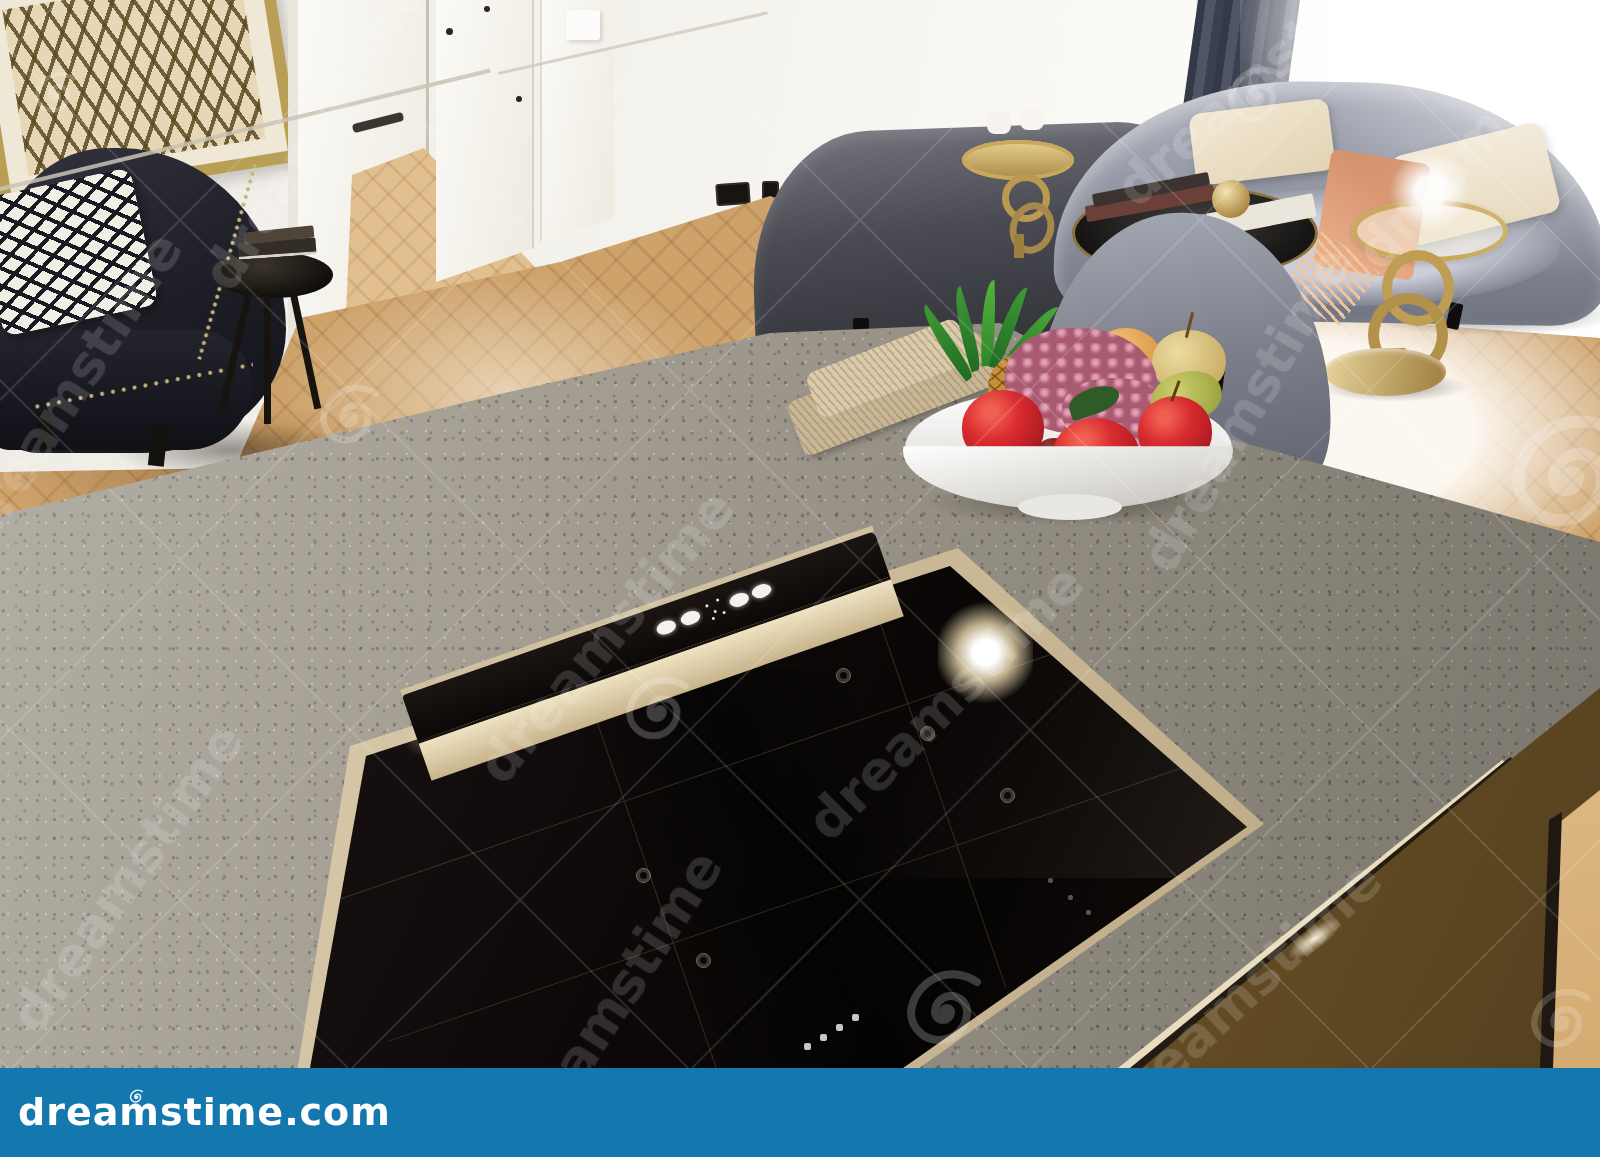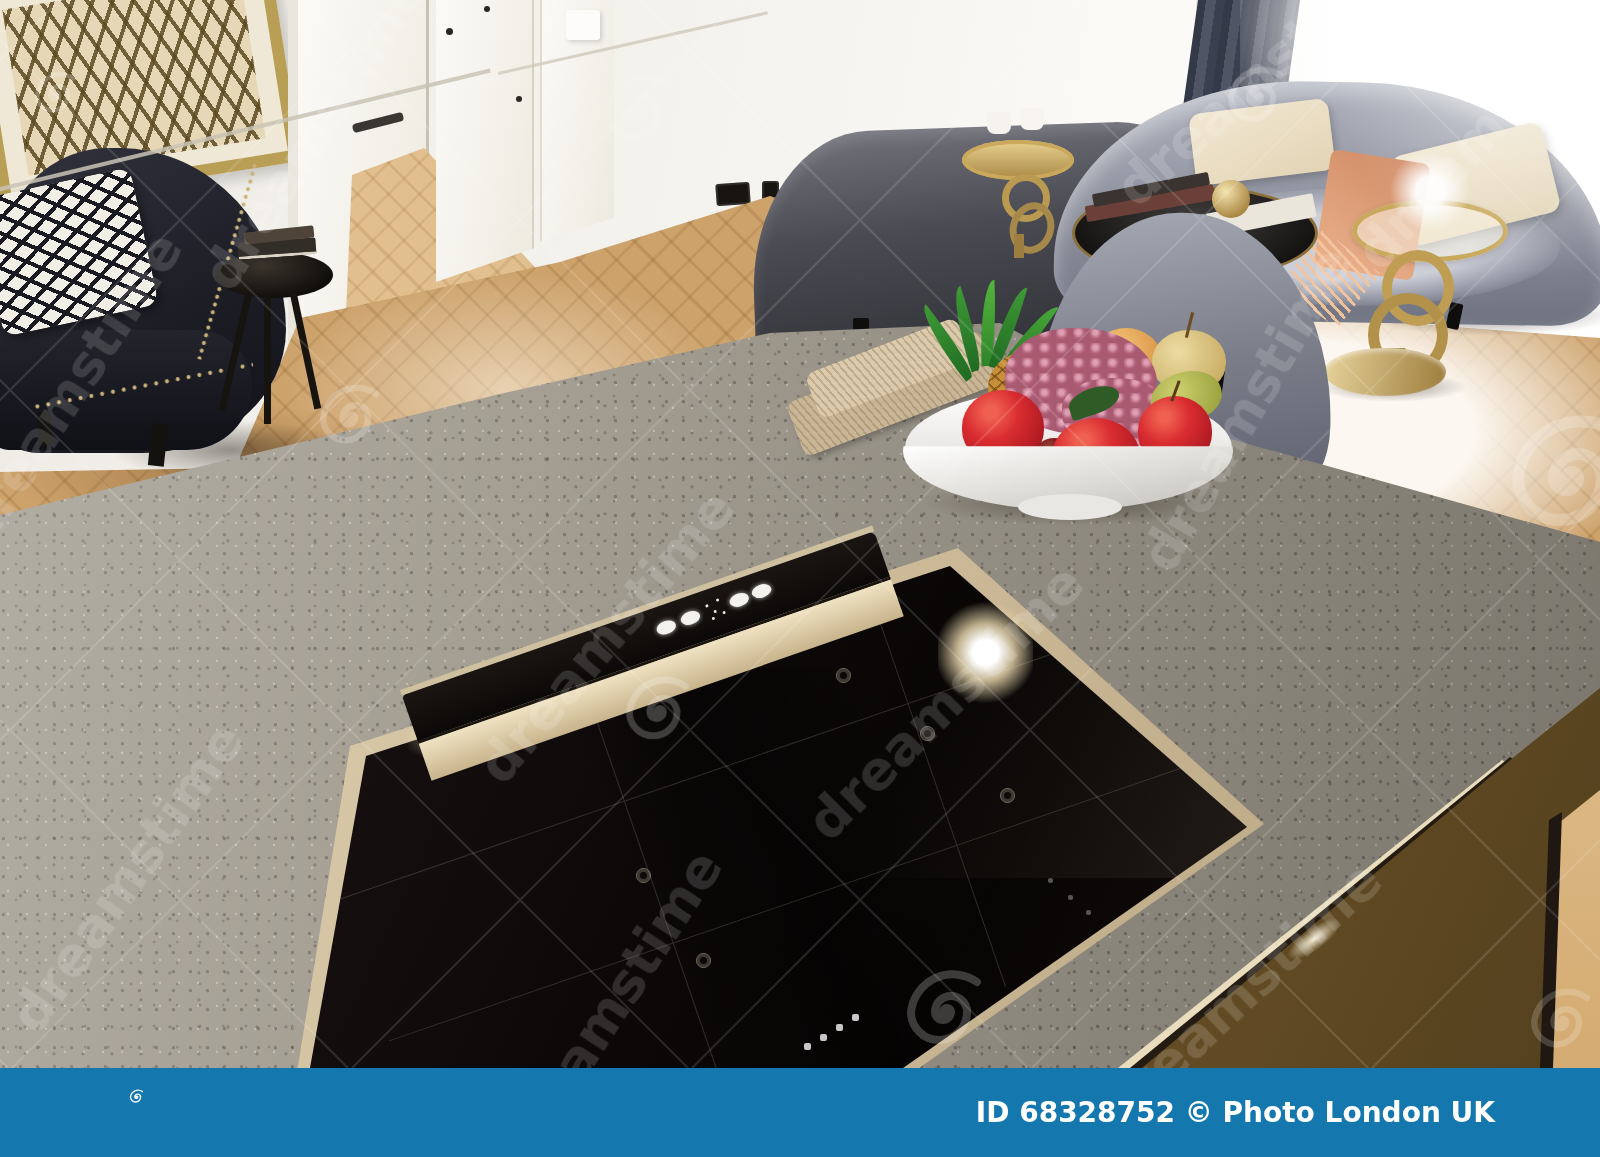--- a/index.html
+++ b/index.html
@@ -414,19 +414,19 @@
       <use href="#wmspiral" transform="translate(660,712) scale(0.85)" opacity="0.22"></use>
       <use href="#wmspiral" transform="translate(640,112) scale(0.9)" opacity="0.10"></use>
       <use href="#wmspiral" transform="translate(1258,98) scale(0.75)" opacity="0.20"></use>
       <use href="#wmspiral" transform="translate(1572,478) scale(1.5)" opacity="0.22"></use>
       <use href="#wmspiral" transform="translate(947,1012) scale(1.0)" opacity="0.22"></use>
       <use href="#wmspiral" transform="translate(1563,1022) scale(0.8)" opacity="0.18"></use>
     </g>
   </svg>
 
   <div class="abs footer">
+    <div class="brand">dreamstime.com</div>
     <svg class="abs" style="left:120px;top:1082px;position:fixed;" width="34" height="28">
       <use href="#wmspiral" transform="translate(17,15) scale(0.18)" opacity="0.95"></use>
     </svg>
-    <div class="credit">ID 68328752 © Photo London UK</div>
   </div>
 
 </div>
 
 </body></html>

